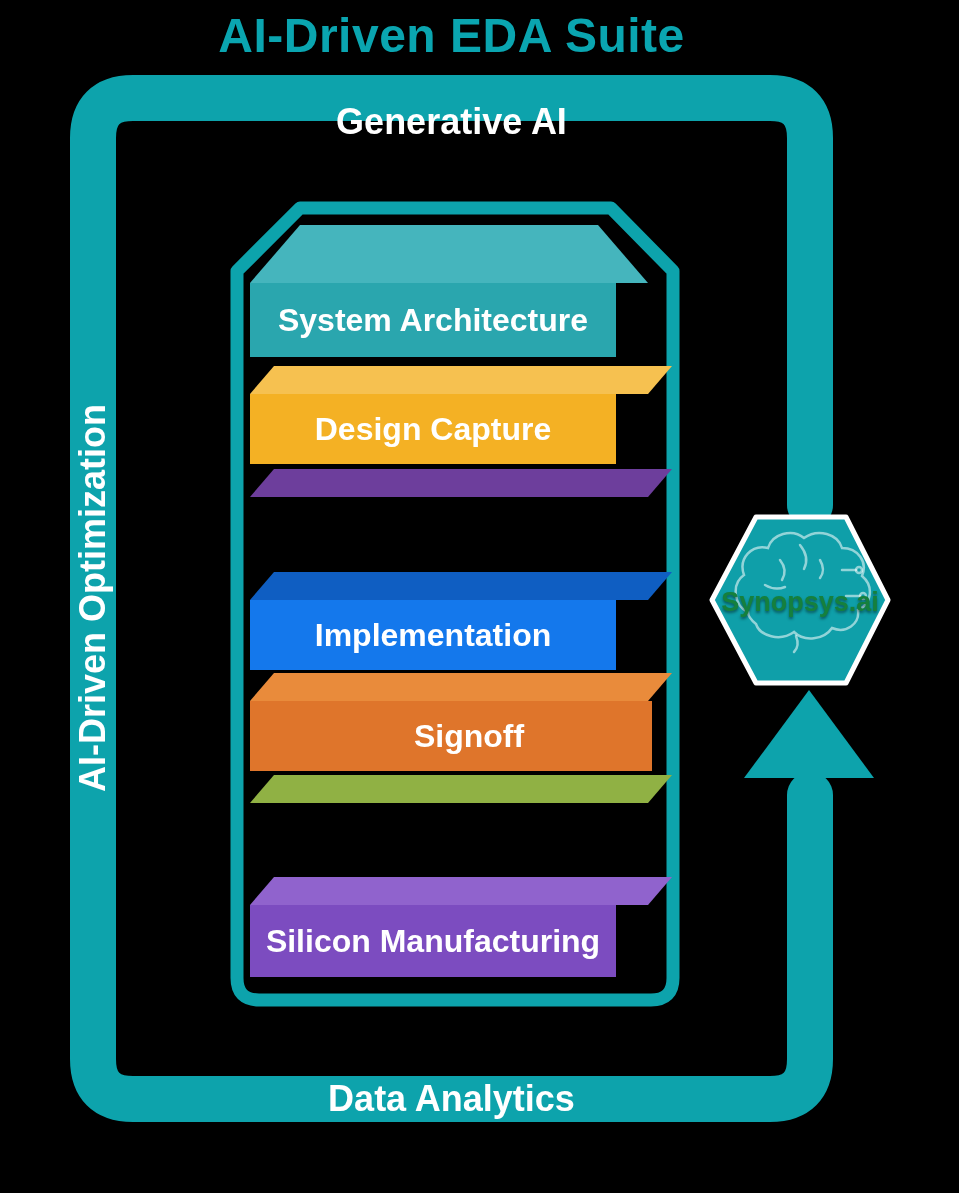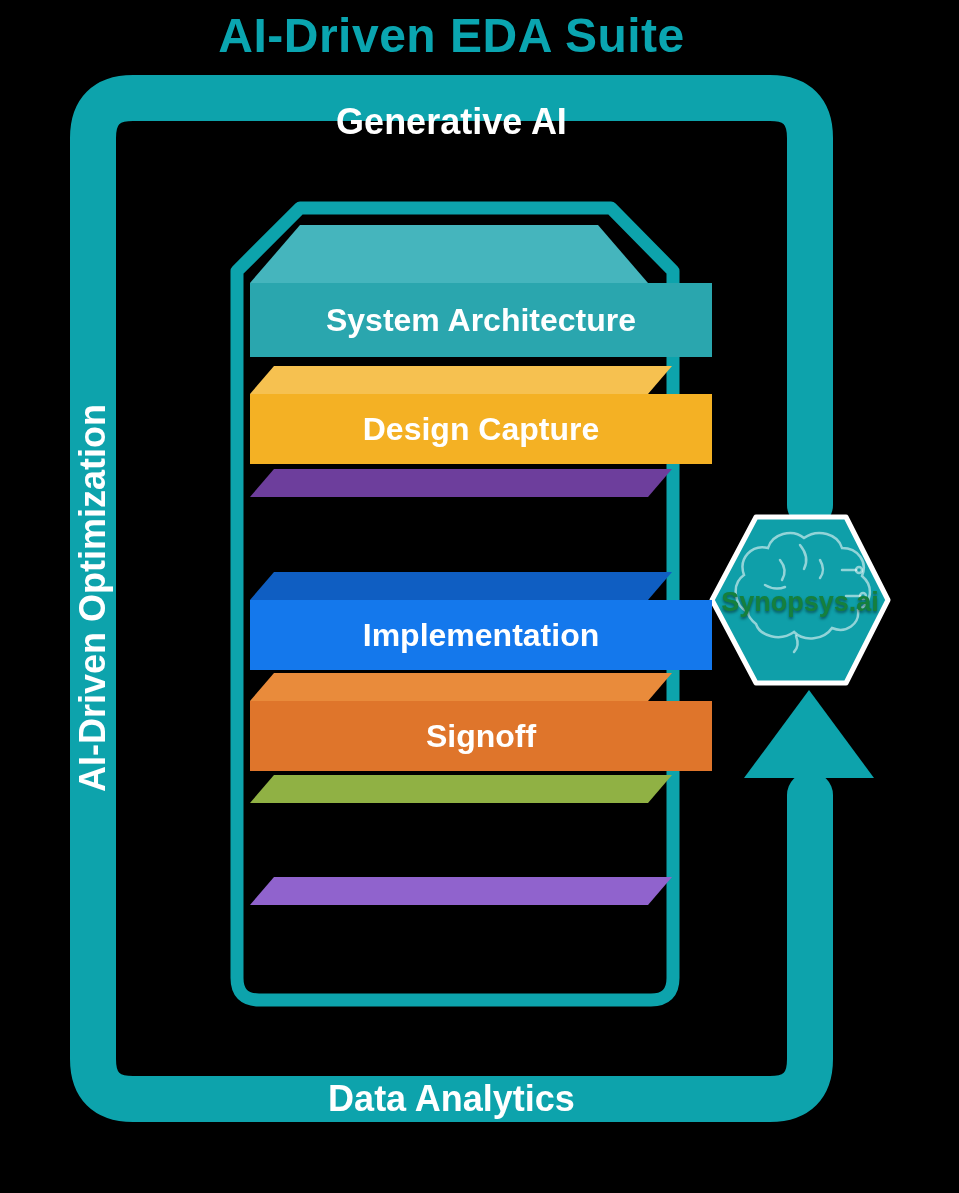--- a/index.html
+++ b/index.html
@@ -23,21 +23,21 @@
   .loop-left-label{
     position:absolute;left:70px;top:121px;width:46px;height:955px;
     display:flex;align-items:center;justify-content:center;
   }
   .loop-left-label span{
     writing-mode:vertical-rl;transform:rotate(180deg);
     color:#fff;font-weight:700;font-size:36px;white-space:nowrap;line-height:1;
   }
 
   .bar-front{
-    position:absolute;left:250px;width:462px;
+    position:absolute;left:250px;width:366px;
     display:flex;align-items:center;justify-content:center;
     color:#fff;font-weight:700;font-size:32px;line-height:1;
   }
   .bar-top{
     position:absolute;left:250px;width:422px;height:28px;
     clip-path:polygon(24px 0,100% 0,calc(100% - 24px) 100%,0 100%);
   }
   .slab-top{
     position:absolute;left:250px;top:225px;width:398px;height:58px;
     clip-path:polygon(50px 0,calc(100% - 50px) 0,100% 100%,0 100%);
@@ -98,23 +98,26 @@
   </div>
 
   <div class="bar-top" style="top: 469px; background: rgb(109, 62, 156);"></div>
 
   <div class="bar-top" style="top: 572px; background: rgb(15, 94, 194);"></div>
   <div class="bar-front" style="top: 600px; height: 70px; background: rgb(20, 120, 236); align-items: center;">
     <span>Implementation</span>
   </div>
 
   <div class="bar-top" style="top: 673px; background: rgb(233, 139, 59);"></div>
-  <div class="bar-front" style="top: 701px; height: 70px; background: rgb(223, 117, 43);">
+  <div class="bar-front" style="top: 701px; height: 70px; background: rgb(223, 117, 43); padding-left: 36px;">
     <span>Signoff</span>
   </div>
 
   <div class="bar-top" style="top: 775px; background: rgb(144, 177, 68);"></div>
 
   <div class="bar-top" style="top: 877px; background: rgb(144, 99, 205);"></div>
+  <div class="bar-front" style="top: 905px; height: 72px; background: rgb(124, 76, 192);">
+    <span>Silicon Manufacturing</span>
+  </div>
 
   <div class="badge-label">Synopsys.ai</div>
 
 </div>
 
 </body></html>

